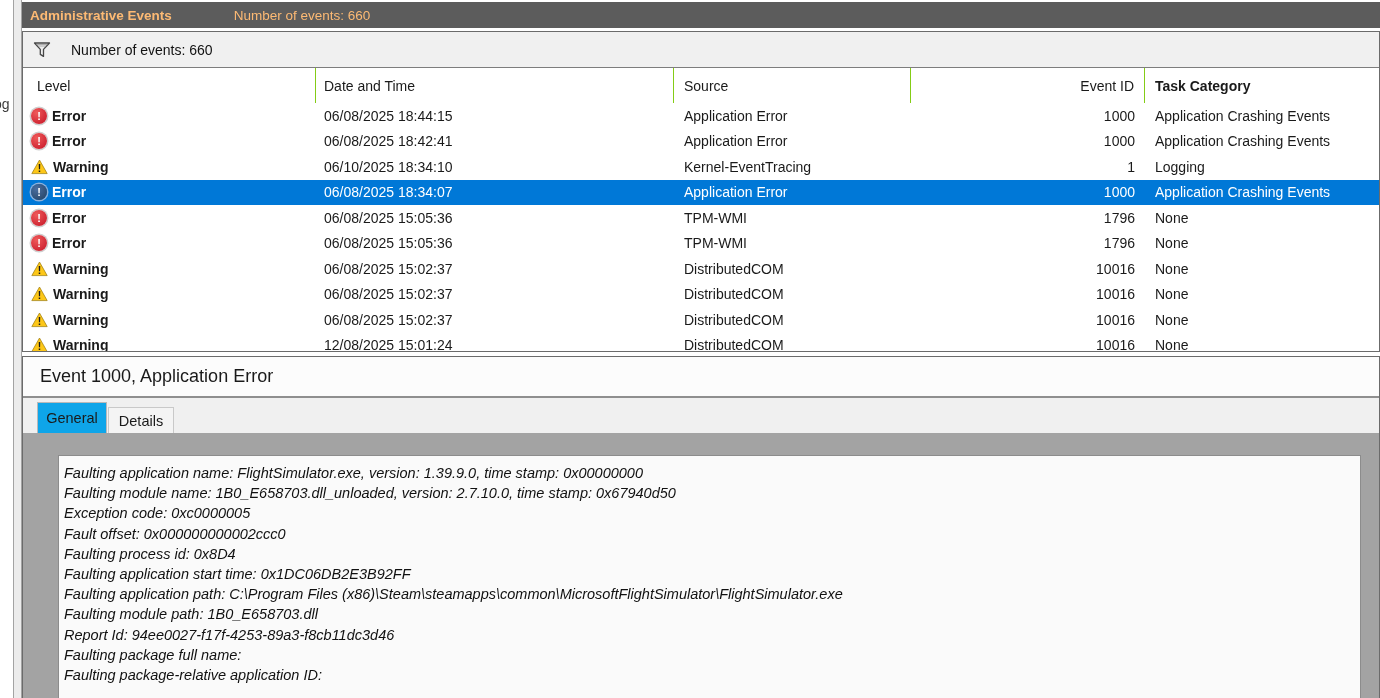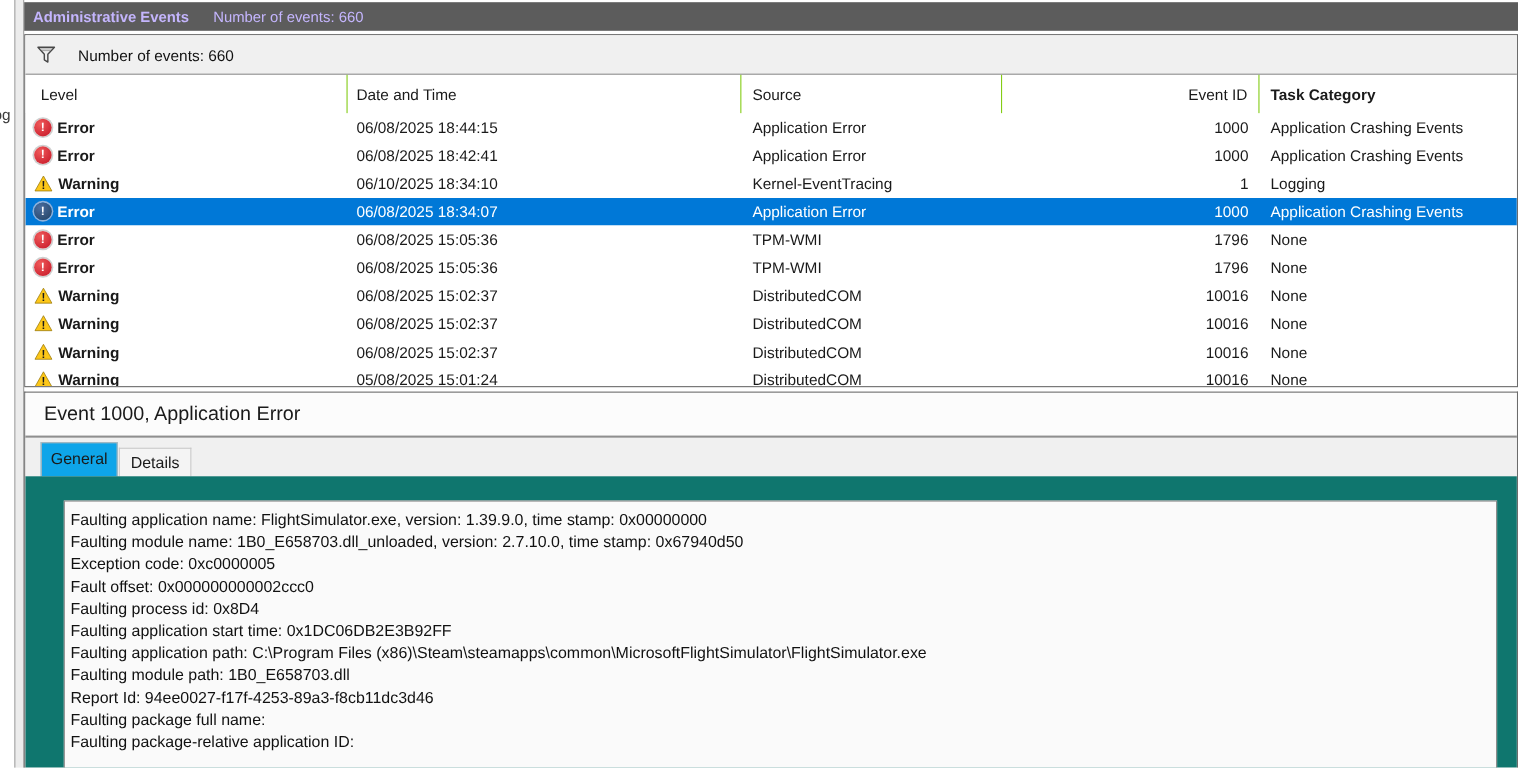--- a/index.html
+++ b/index.html
@@ -12,21 +12,21 @@
                overflow:hidden; }
   .left-rail .clip-text { position:absolute; left:-6px; top:96px; font-size:14px; color:#3c3c3c; }
   .splitter { position:absolute; left:13px; top:0; width:9px; height:698px;
               background:#ececec; border-left:1px solid #a3a3a3; border-right:1px solid #a3a3a3; }
 
   
   .main { position:absolute; left:22px; top:0; right:0; height:698px; }
 
   
   .titlebar { position:absolute; left:0; top:2px; right:0; height:26px; background:var(--c-titlebar);
-              display:flex; align-items:center; color:#c4b5fd; }
+              display:flex; align-items:center; color:#fdba74;gap:40px; }
   .titlebar .t-title { font-weight:bold; font-size:13.5px; margin-left:8px; }
   .titlebar .t-count { font-size:13.5px; margin-left:22px; }
 
   
   .list-panel { position:absolute; left:0; top:31px; right:0; height:321px;
                 border:1px solid #6b6b6b; background:#fff; overflow:hidden;
                 display:flex; flex-direction:column; }
   .filter-bar { height:36px; background:#f0f0f0; border-bottom:1px solid #7d7d7d;
                 display:flex; align-items:center; flex:0 0 auto; }
   .filter-bar .funnel { margin-left:10px; display:inline-flex; }
@@ -69,21 +69,21 @@
   .detail-title { height:39px; background:#fcfcfc; display:flex; align-items:center;
                   padding-left:17px; font-size:18px; flex:0 0 auto; }
   .detail-sep { height:2px; background:#8f8f8f; flex:0 0 auto; }
   .tab-strip { height:35px; background:#f0f0f0; display:flex; align-items:flex-end;
                padding-left:14px; flex:0 0 auto; }
   .tab { font-size:14.5px; display:flex; align-items:center; justify-content:center; }
   .tab.active { height:31px; width:70px; background:#0ea5e9;
                 border:1px solid #b9b9b9; border-bottom:none; }
   .tab.inactive { height:26px; width:66px; background:#f4f4f4;
                   border:1px solid #c9c9c9; border-bottom:none; margin-left:1px; }
-  .detail-content { flex:1 1 auto; position:relative; background:#0f766e; }
+  .detail-content { flex:1 1 auto; position:relative; background:#a3a3a3;font-style:italic; }
   .event-textbox { position:absolute; left:35px; right:18px; top:22px; bottom:-2px;
                    background:#fafafa; border:1px solid #8c8c8c;
                    padding:7px 8px 0 5px; overflow:hidden; }
   .log-line { font-size:14.5px; line-height:20.2px; white-space:nowrap; color:#111; }
 </style>
 </head>
 <body>
 
 <div class="stage">
 
@@ -232,21 +232,21 @@
           <div class="grid-row">
             <div class="cell c-level">
               <span class="icon warn">
                 <svg width="17" height="16" viewBox="0 0 17 16">
                   <path d="M8.5 1 L16.2 14.6 H0.8 Z" fill="#fdc718" stroke="#99790a" stroke-width="0.7" stroke-linejoin="round"></path>
                   <text x="8.5" y="13" text-anchor="middle" font-size="10.5" font-weight="bold" fill="#1a1a1a">!</text>
                 </svg>
               </span>
               <span class="lvl-label">Warning</span>
             </div>
-            <div class="cell c-date">05/08/2025 15:01:24</div>
+            <div class="cell c-date">12/08/2025 15:01:24</div>
             <div class="cell c-source">DistributedCOM</div>
             <div class="cell c-eventid">10016</div>
             <div class="cell c-task">None</div>
           </div>
         </div>
     </div>
 
     <div class="detail-panel">
       <div class="detail-title">Event 1000, Application Error</div>
       <div class="detail-sep"></div>

